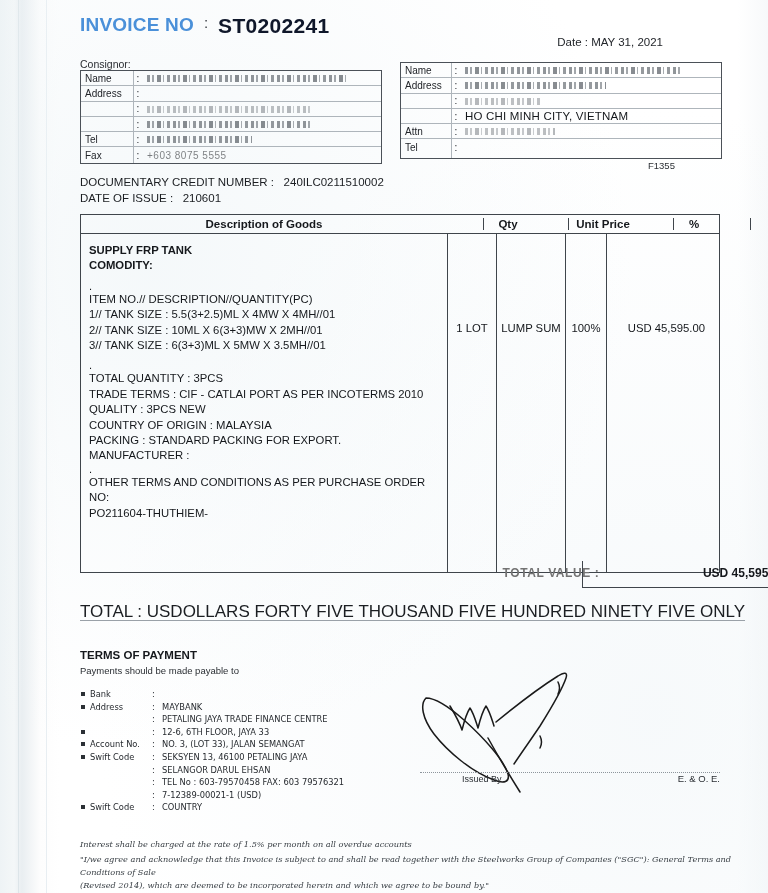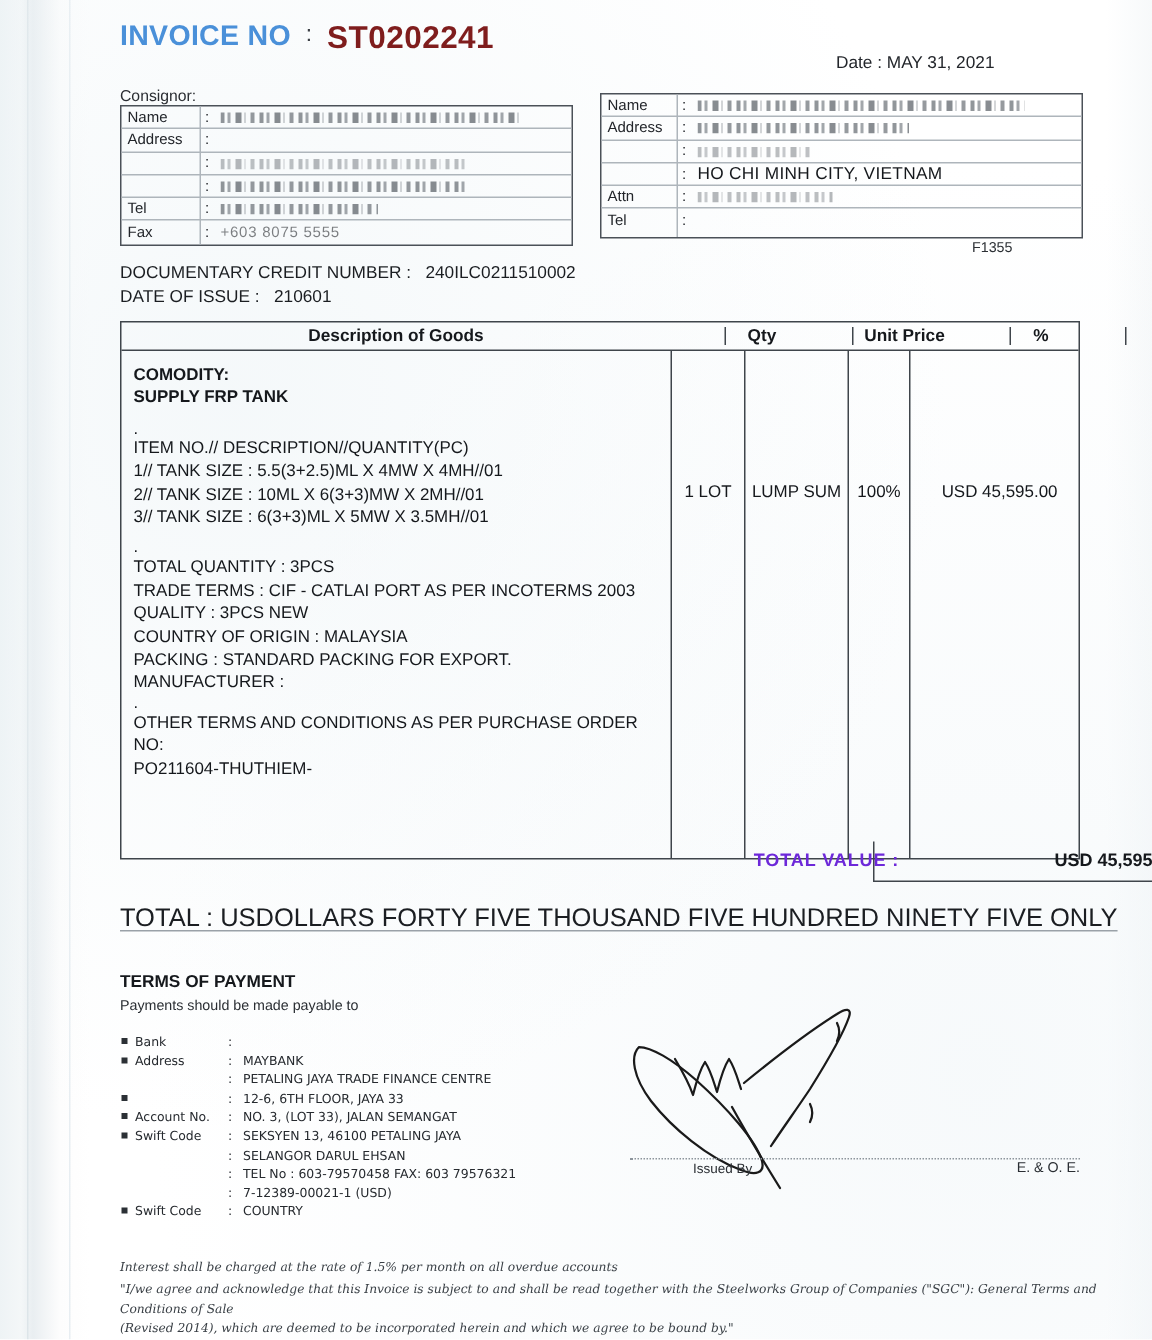--- a/index.html
+++ b/index.html
@@ -59,21 +59,21 @@
     font-size: 19px;
     font-weight: bold;
     letter-spacing: .2px;
   }
   .invoice-colon {
     color: #3b3f45;
     font-size: 15px;
     padding: 0 6px;
   }
   .invoice-no {
-    color: #7f1d1d;
+    color: #0f172a;
     font-size: 21px;
     font-weight: bold;
     letter-spacing: .3px;
   }
   .date-line {
     position: absolute;
     right: 105px;
     top: 36px;
     font-size: 11.5px;
     color: #23262b;
@@ -272,21 +272,21 @@
   }
   .total-label {
     position: absolute;
     left: 366px;
     top: 4px;
     width: 210px;
     text-align: center;
     font-size: 12px;
     font-weight: bold;
     letter-spacing: .6px;
-    color: #6d28d9;
+    color: #737373;
   }
   .total-amount-box {
     position: absolute;
     left: 502px;
     top: -1px;
     width: 218px;
     height: 27px;
     border: 1px solid #3f454b;
     border-top: none;
     box-sizing: border-box;
@@ -512,32 +512,32 @@
   <div class="goods-table">
     <div class="gt-head">
       <div class="col-desc">Description of Goods</div>
       <div class="col-qty">Qty</div>
       <div class="col-price">Unit Price</div>
       <div class="col-pct">%</div>
       <div class="col-amount">Amount</div>
     </div>
     <div class="gt-body">
       <div class="col-desc" id="desc-cell">
+          <div class="desc-strong">SUPPLY FRP TANK</div>
           <div class="desc-strong">COMODITY:</div>
-          <div class="desc-strong">SUPPLY FRP TANK</div>
           <div style="height: 7px; line-height: 7px;">&nbsp;</div>
           <div class="desc-dot">.</div>
           <div>ITEM NO.// DESCRIPTION//QUANTITY(PC)</div>
           <div>1// TANK SIZE : 5.5(3+2.5)ML X 4MW X 4MH//01</div>
           <div>2// TANK SIZE : 10ML X 6(3+3)MW X 2MH//01</div>
           <div>3// TANK SIZE :  6(3+3)ML X 5MW X 3.5MH//01</div>
           <div style="height: 7px; line-height: 7px;">&nbsp;</div>
           <div class="desc-dot">.</div>
           <div>TOTAL QUANTITY : 3PCS</div>
-          <div>TRADE TERMS : CIF - CATLAI PORT AS PER INCOTERMS 2003</div>
+          <div>TRADE TERMS : CIF - CATLAI PORT AS PER INCOTERMS 2010</div>
           <div>QUALITY : 3PCS NEW</div>
           <div>COUNTRY OF ORIGIN : MALAYSIA</div>
           <div>PACKING : STANDARD PACKING FOR EXPORT.</div>
           <div>MANUFACTURER :</div>
           <div class="desc-dot">.</div>
           <div>OTHER TERMS AND CONDITIONS AS PER PURCHASE ORDER NO:</div>
           <div>PO211604-THUTHIEM-</div>
         </div>
       <div class="col-qty">
         <span class="cell-val">1 LOT</span>

